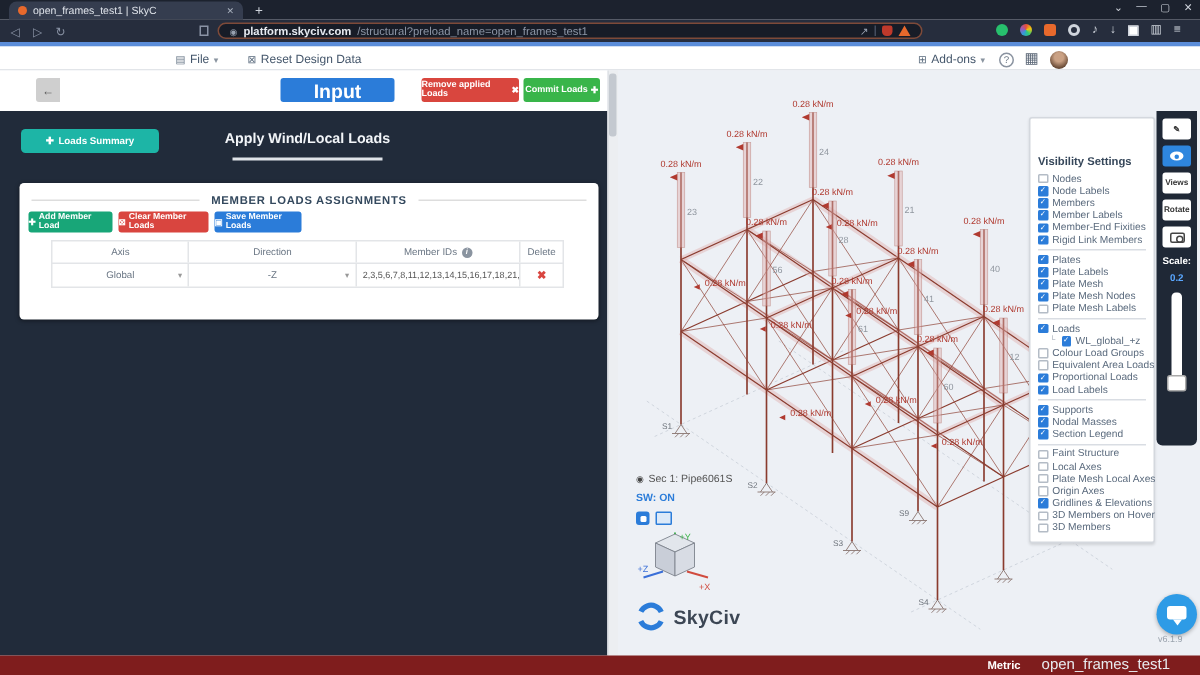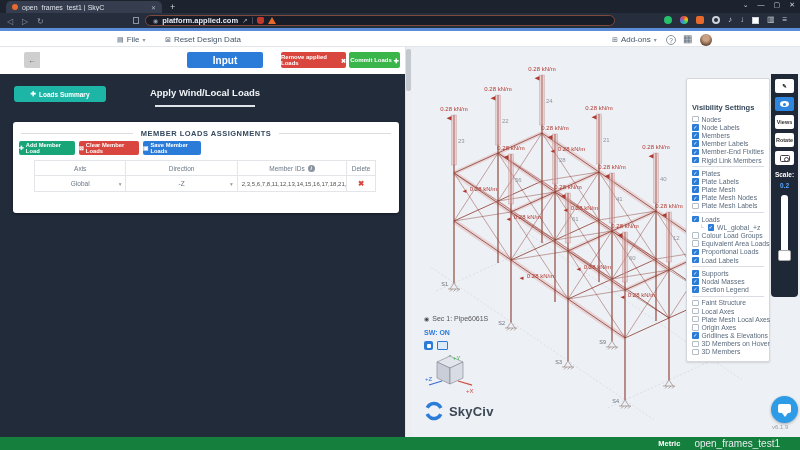--- a/index.html
+++ b/index.html
@@ -43,21 +43,21 @@
   .caret { font-size:6px; color:#8a94a0; }
   .helpc { left:666px; top:34.5px; width:10px; height:10px; border:1px solid #8a93a0; border-radius:50%; font-size:6.5px; color:#6a7684; text-align:center; line-height:9px; }
   .gridic { left:683px; top:33px; font-size:10px; color:#5a6676; }
   .avatar { left:700px; top:33.5px; width:12px; height:12px; border-radius:50%; background:radial-gradient(circle at 50% 35%,#caa184 30%,#6e4f3a 70%,#3c2d22); }
 
   
   .ltoolbar { left:0; top:47px; width:405px; height:27px; background:#fff; }
   .backbtn { left:24px; top:52px; height:16px; display:flex; }
   .backbtn .arrow { width:16px; background:#cfcfcf; color:#555; font-size:8px; display:flex; align-items:center; justify-content:center; border-radius:2px 0 0 2px; }
   .backbtn .lbl { width:132px; background:#e7e7e7; border:1px solid #d5d5d5; border-left:none; color:#666; font-size:7.5px; font-weight:bold; display:flex; align-items:center; justify-content:center; border-radius:0 2px 2px 0; }
-  .inputbtn { left:187px; top:52px; width:76px; height:16px; background:#2b7cd9; color:#fff; font-size:10px; font-weight:bold; border-radius:2px; display:flex; align-items:center; justify-content:center; }
+  .inputbtn { left:187px; top:52px; width:76px; height:16px; background:#2b7cd9; color:#fff; font-size:13px; font-weight:bold; border-radius:2px; display:flex; align-items:center; justify-content:center; }
   .removebtn { left:281px; top:52px; width:65px; height:16px; background:#d9463e; color:#fff; font-size:6px; font-weight:bold; border-radius:2px; display:flex; align-items:center; justify-content:center; gap:2px; }
   .commitbtn { left:349px; top:52px; width:51px; height:16px; background:#39b54a; color:#fff; font-size:6px; font-weight:bold; border-radius:2px; display:flex; align-items:center; justify-content:center; gap:2px; }
 
   
   .leftpanel { left:0; top:74px; width:405px; height:363px; background:#212b3a; }
   .summarybtn { left:14px; top:86px; width:92px; height:16px; background:#1db5a6; color:#fff; font-size:6.5px; font-weight:bold; border-radius:3px; display:flex; align-items:center; justify-content:center; gap:3px; }
   .paneltitle { left:110px; top:87px; width:190px; text-align:center; color:#f2f5f8; font-size:9.5px; font-weight:bold; }
   .titleline { left:155px; top:105px; width:100px; height:2px; background:#dfe3e8; }
   .card { left:13px; top:122px; width:386px; height:91px; background:#fff; border-radius:3px; box-shadow:0 1px 3px rgba(0,0,0,.4); }
   .cardtitle { left:21px; top:129px; width:370px; display:flex; align-items:center; gap:8px; }
@@ -120,21 +120,21 @@
   .eyeic { width:9px; height:6px; background:#fff; border-radius:50%; position:relative; }
   .eyeic::after { content:""; position:absolute; left:3px; top:1.5px; width:3px; height:3px; border-radius:50%; background:#2e86de; }
   .camic { width:10px; height:7px; border:1px solid #444; border-radius:1.5px; position:relative; }
   .camic::after { content:""; position:absolute; left:3px; top:1px; width:3px; height:3px; border:1px solid #444; border-radius:50%; }
   .scalelabel { font-size:6.5px; color:#fff; font-weight:bold; margin-top:2px; }
   .scaleval { font-size:6.5px; color:#5aa7ff; font-weight:bold; }
   .slidertrack { width:7px; height:58px; background:#fff; border-radius:3px; margin-top:2px; }
   .sliderthumb { width:13px; height:11px; background:#fff; border:1px solid #aaa; border-radius:2px; margin-top:-7px; }
 
   
-  .statusbar { left:0; top:437px; width:800px; height:13px; background:#15803d; display:flex; align-items:center; justify-content:flex-end; padding-right:20px; gap:14px; }
+  .statusbar { left:0; top:437px; width:800px; height:13px; background:#7f1d1d; display:flex; align-items:center; justify-content:flex-end; padding-right:20px; gap:14px; }
   .metric { font-size:7.5px; font-weight:bold; color:#fff; }
   .model { font-size:10px; color:#e8ebef; }
 </style>
 </head>
 <body>
 
 <div class="abs tabbar">
   <div class="abs tab">
     <span class="tab-fav"></span>
     <span class="tab-title">open_frames_test1 | SkyC</span>
@@ -149,21 +149,22 @@
   </div>
 </div>
 
 <div class="abs urlrow"></div>
 <span class="abs nav-ic" style="left:7px">◁</span>
 <span class="abs nav-ic" style="left:22px">▷</span>
 <span class="abs nav-ic" style="left:37px">↻</span>
 <span class="abs bookmark"></span>
 <div class="abs urlpill">
   <span class="pill-ic">◉</span>
-  <span class="domain">platform.applied.com</span>
+  <span class="domain">platform.skyciv.com</span>
+  <span class="path">/structural?preload_name=open_frames_test1</span>
   <span class="pill-right">
     <span class="share-ic">↗</span>
     <span class="pill-sep"></span>
     <span class="shield-ic"></span>
     <span class="warn-ic"></span>
   </span>
 </div>
 <div class="abs extrow">
   <span class="ext-green"></span>
   <span class="ext-rainbow"></span>

